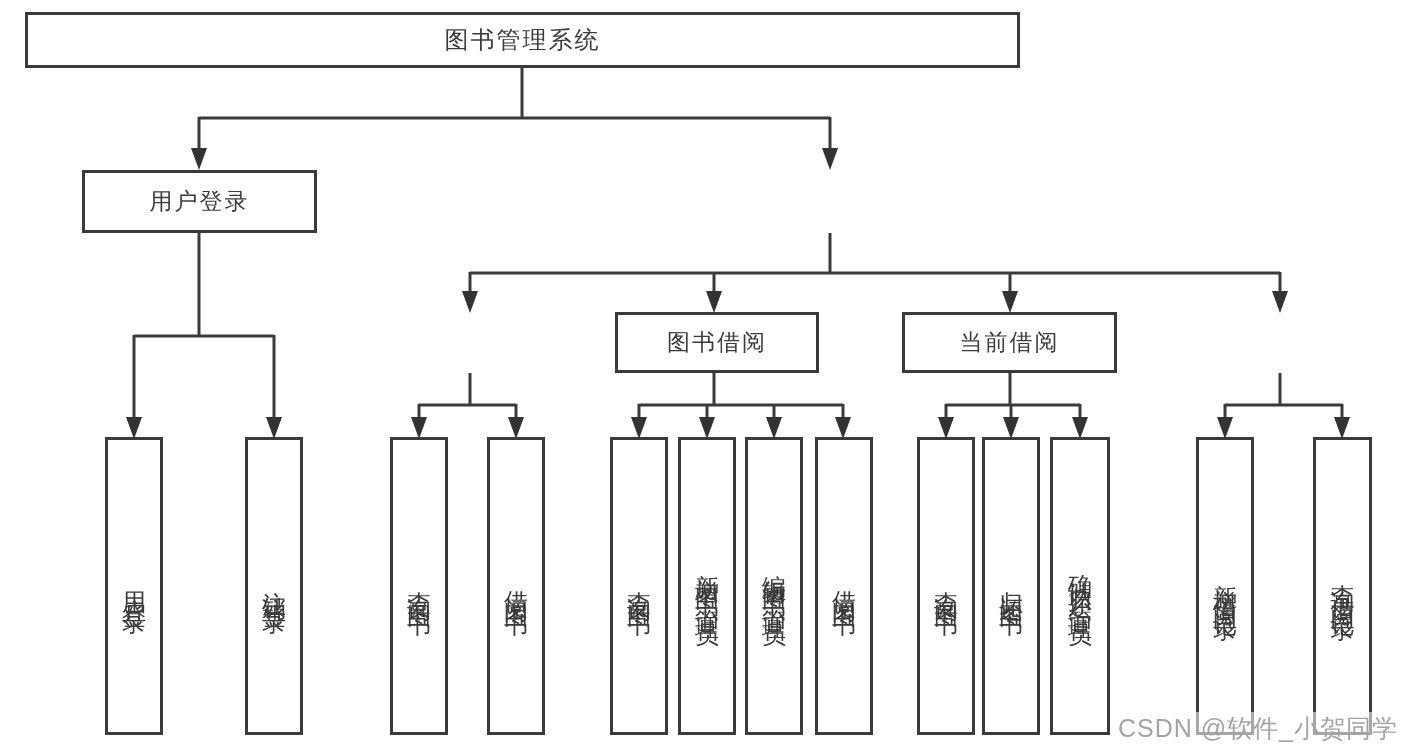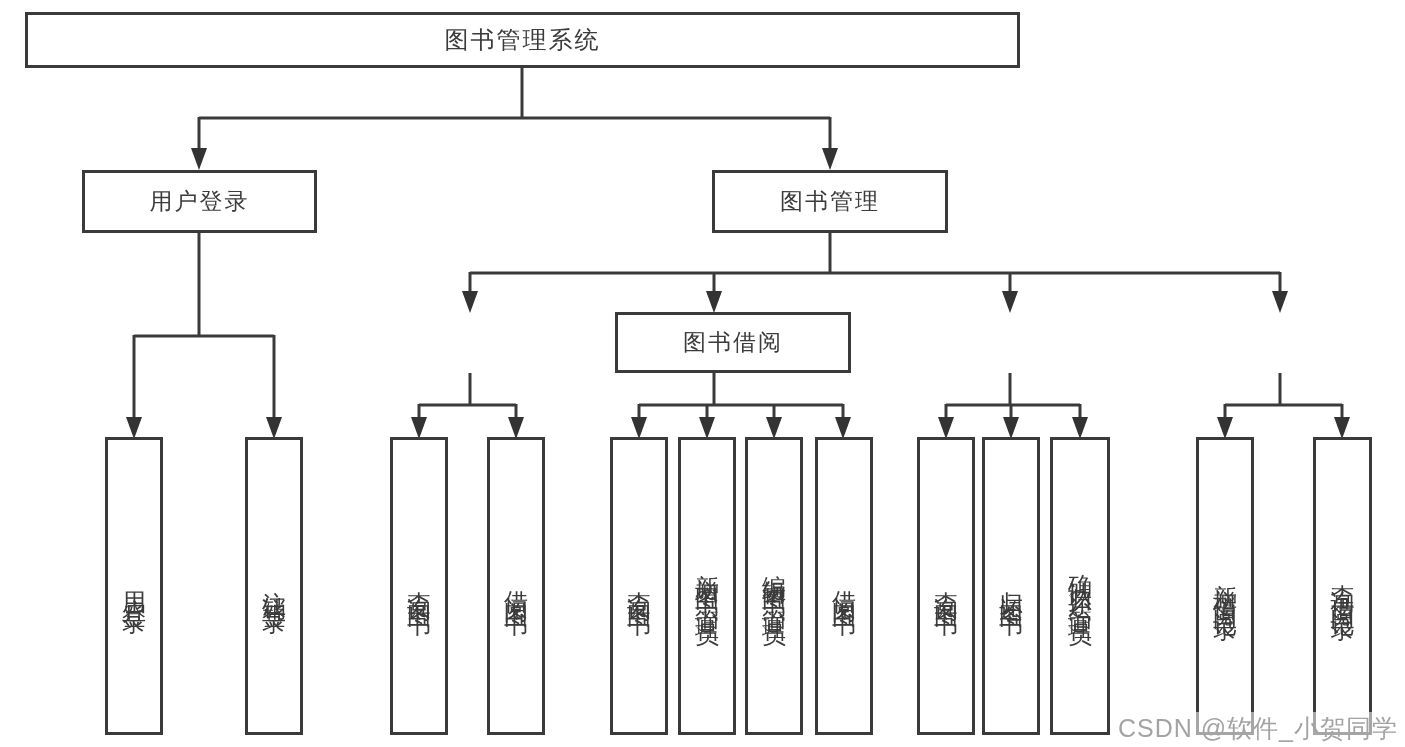--- a/index.html
+++ b/index.html
@@ -98,26 +98,26 @@
     </g>
   </svg>
 
   <div class="node h root" style="left:25px;top:12px;width:995px;height:56px">
     <span>图书管理系统</span>
   </div>
 
   <div class="node h" style="left:82px;top:170px;width:235px;height:63px">
     <span>用户登录</span>
   </div>
-  <div class="node h" style="left:712px;top:170px;width:236px;height:63px">
-    <span>图书管理</span>
+
+  <div class="node h" style="left:615px;top:312px;width:204px;height:61px">
+    <span>图书借阅</span>
   </div>
-
-  <div class="node h" style="left:615px;top:312px;width:236px;height:61px">
-    <span>图书借阅</span>
+  <div class="node h" style="left:902px;top:312px;width:215px;height:61px">
+    <span>当前借阅</span>
   </div>
 
   <div class="node leaf" style="left:105px;top:437px;width:58px;height:298px">
     <span>用户登录</span>
   </div>
   <div class="node leaf" style="left:245px;top:437px;width:58px;height:298px">
     <span>注销登录</span>
   </div>
 
   <div class="node leaf" style="left:390px;top:437px;width:58px;height:298px">

